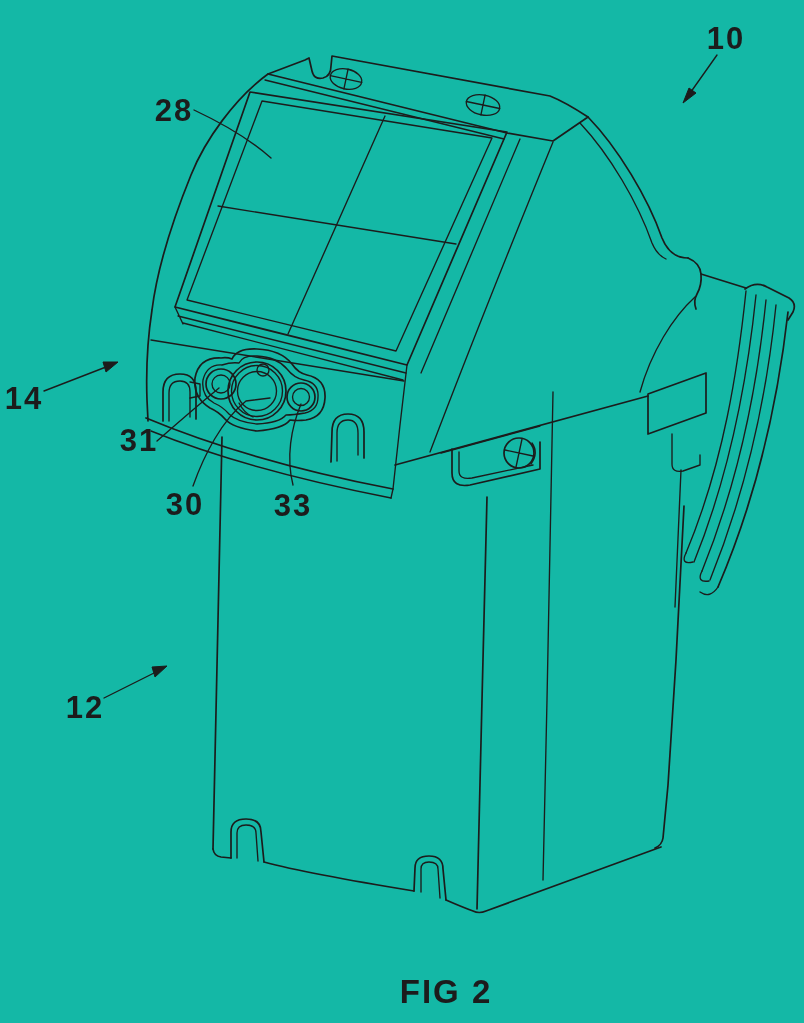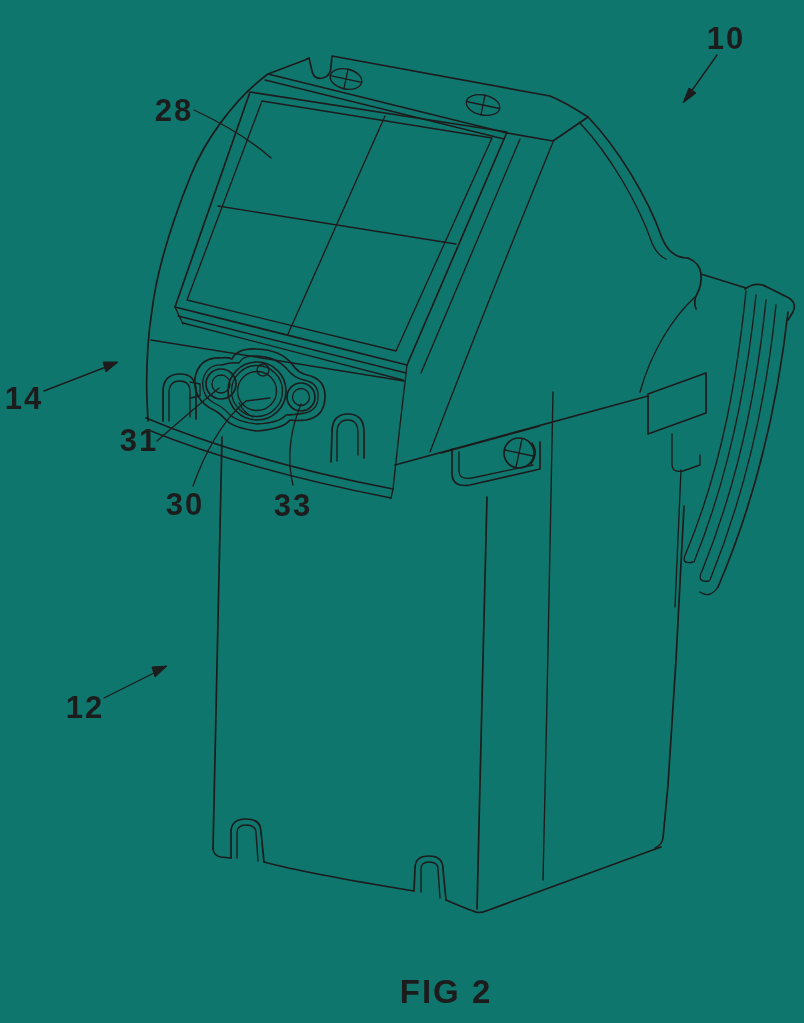--- a/index.html
+++ b/index.html
@@ -1,19 +1,19 @@
 <!DOCTYPE html>
 <html><head>
 <meta charset="utf-8">
 <style>
   html,body{margin:0;padding:0;background:#e9e9e9;}
   .page{
     position:relative;
     width:804px;height:1023px;
-    background:#0f766e;
+    background:#14b8a6;
     margin:0 auto;
     overflow:hidden;
     font-family:"Liberation Sans", sans-serif;
   }
   svg{display:block;}
   .ln{fill:none;stroke:#1c1c1c;stroke-width:1.7;stroke-linecap:round;stroke-linejoin:round;}
   .thin{stroke-width:1.35;}
   .ref{
     font-family:"Liberation Sans", sans-serif;
     font-weight:700;

